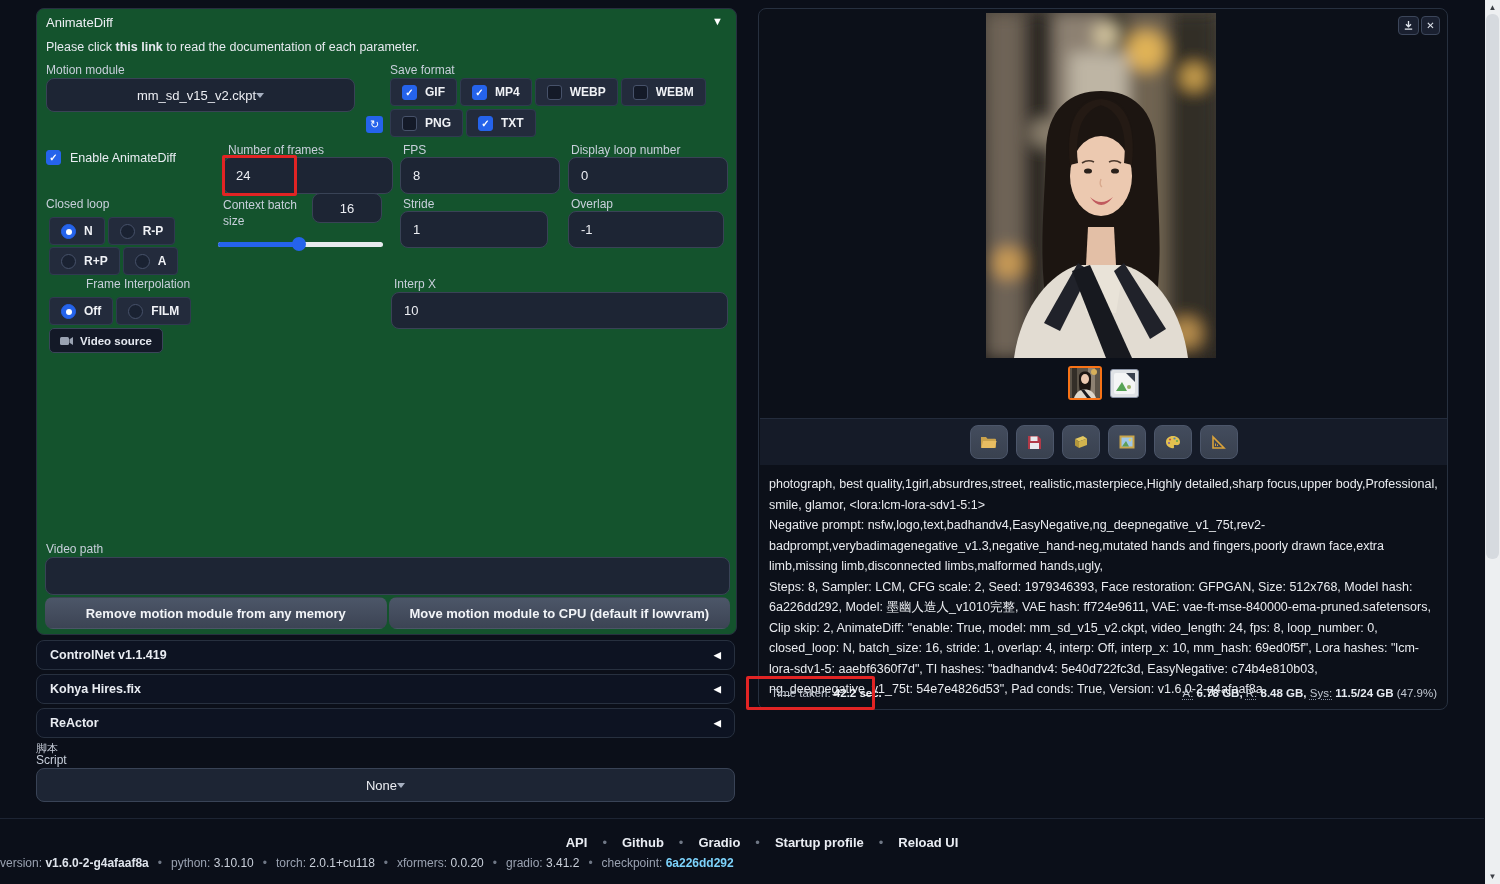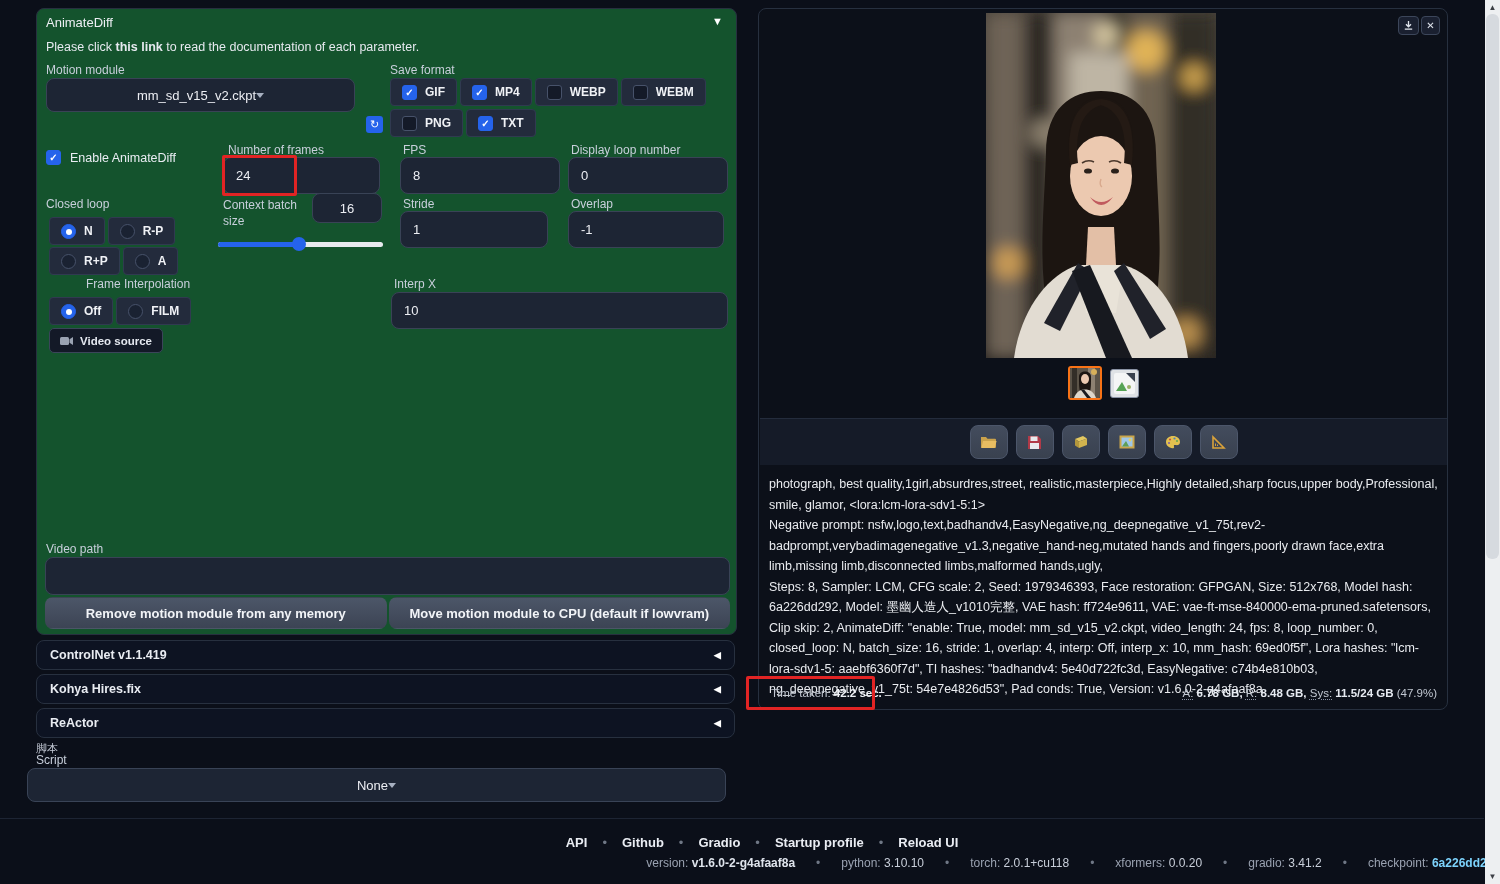--- a/index.html
+++ b/index.html
@@ -39,21 +39,21 @@
              border:1px solid #4c566a; display:flex; align-items:center; justify-content:center; cursor:pointer; }
   .minibtn { position:absolute; height:19px; border-radius:4px; background:#1a2030; border:1px solid #3c465a;
              display:flex; align-items:center; justify-content:center; color:#dfe4ec; cursor:pointer; }
   .info-text { font-size:12.5px; line-height:20.5px; color:#e9ebef; word-wrap:break-word; }
   .info-text p { margin:0; }
   .dotted { text-decoration:underline dotted; text-underline-offset:2px; text-decoration-color:#8b94a6; }
   .flex { display:flex; align-items:center; }
   .dropzone-txt { position:absolute; left:0; width:100%; text-align:center; cursor:pointer; }
   .footer-links { position:absolute; width:100%; display:flex; justify-content:center; gap:15px;
                   font-size:13px; font-weight:700; color:#eaedf3; }
-  .footer-ver { position:absolute; width:100%; display:flex; justify-content:flex-end; gap:21px;
+  .footer-ver { position:absolute; width:100%; display:flex; justify-content:flex-start; gap:9px;
                 font-size:12px; color:#9aa2b1; }
   .sep { color:#6f7785; font-weight:400; }
   .scrollbar { position:absolute; right:0; top:0; width:15px; height:884px; background:#edeff1; z-index:70; }
   .sb-thumb { position:absolute; left:1px; top:14px; width:13px; height:545px; background:#d6dadf; border-radius:6px; }
   .sb-arrow { position:absolute; width:100%; text-align:center; font-size:8px; color:#3c3f45; }
 </style>
 </head>
 <body>
 
 <div class="canvas">
@@ -104,21 +104,21 @@
         <span>TXT</span>
         </label>
     </div>
 
     <label class="abs flex" style="left:9px;top:141px;gap:9px;font-size:12.5px;color:#eaedf3;cursor:pointer;">
       <span class="cb checked"></span>
       <span>Enable AnimateDiff</span>
     </label>
 
     <div class="lbl" style="left:191px;top:134px;">Number of frames</div>
-    <div class="input" style="left:186px;top:148px;width:157px;height:37px;">
+    <div class="input" style="left:186px;top:148px;width:170px;height:37px;">
       <span>24</span>
       </div>
 
     <div class="lbl" style="left:366px;top:134px;">FPS</div>
     <div class="input" style="left:363px;top:148px;width:160px;height:37px;">
       <span>8</span>
       </div>
 
     <div class="lbl" style="left:534px;top:134px;">Display loop number</div>
     <div class="input" style="left:531px;top:148px;width:160px;height:37px;">
@@ -213,21 +213,21 @@
     <span>Kohya Hires.fix</span>
     <span class="acc-arrow">◀</span>
   </div>
   <div class="accordion" style="top:708px;">
     <span>ReActor</span>
     <span class="acc-arrow">◀</span>
   </div>
 
   <div class="abs" style="left:36px;top:741px;font-size:11px;color:#c4cad6;">脚本</div>
   <div class="abs" style="left:36px;top:753px;font-size:12px;color:#c8cfdb;">Script</div>
-  <div class="input dropdown" style="left:27px;top:768px;width:699px;height:34px;">
+  <div class="input dropdown" style="left:36px;top:768px;width:699px;height:34px;">
     <span>None</span>
     <span class="caret"></span>
   </div>
 
   <section class="panel" style="left:758px;top:8px;width:690px;height:702px;background:#0c1019;">
 
     <div class="minibtn" style="right:28px;top:7px;width:21px;">
       <svg width="11" height="11" viewBox="0 0 11 11">
         <path d="M5.5 1 V6.2 M3 4.2 L5.5 6.8 L8 4.2 M1.8 9.2 H9.2" stroke="#dfe4ec" stroke-width="1.3" fill="none"></path>
       </svg>

